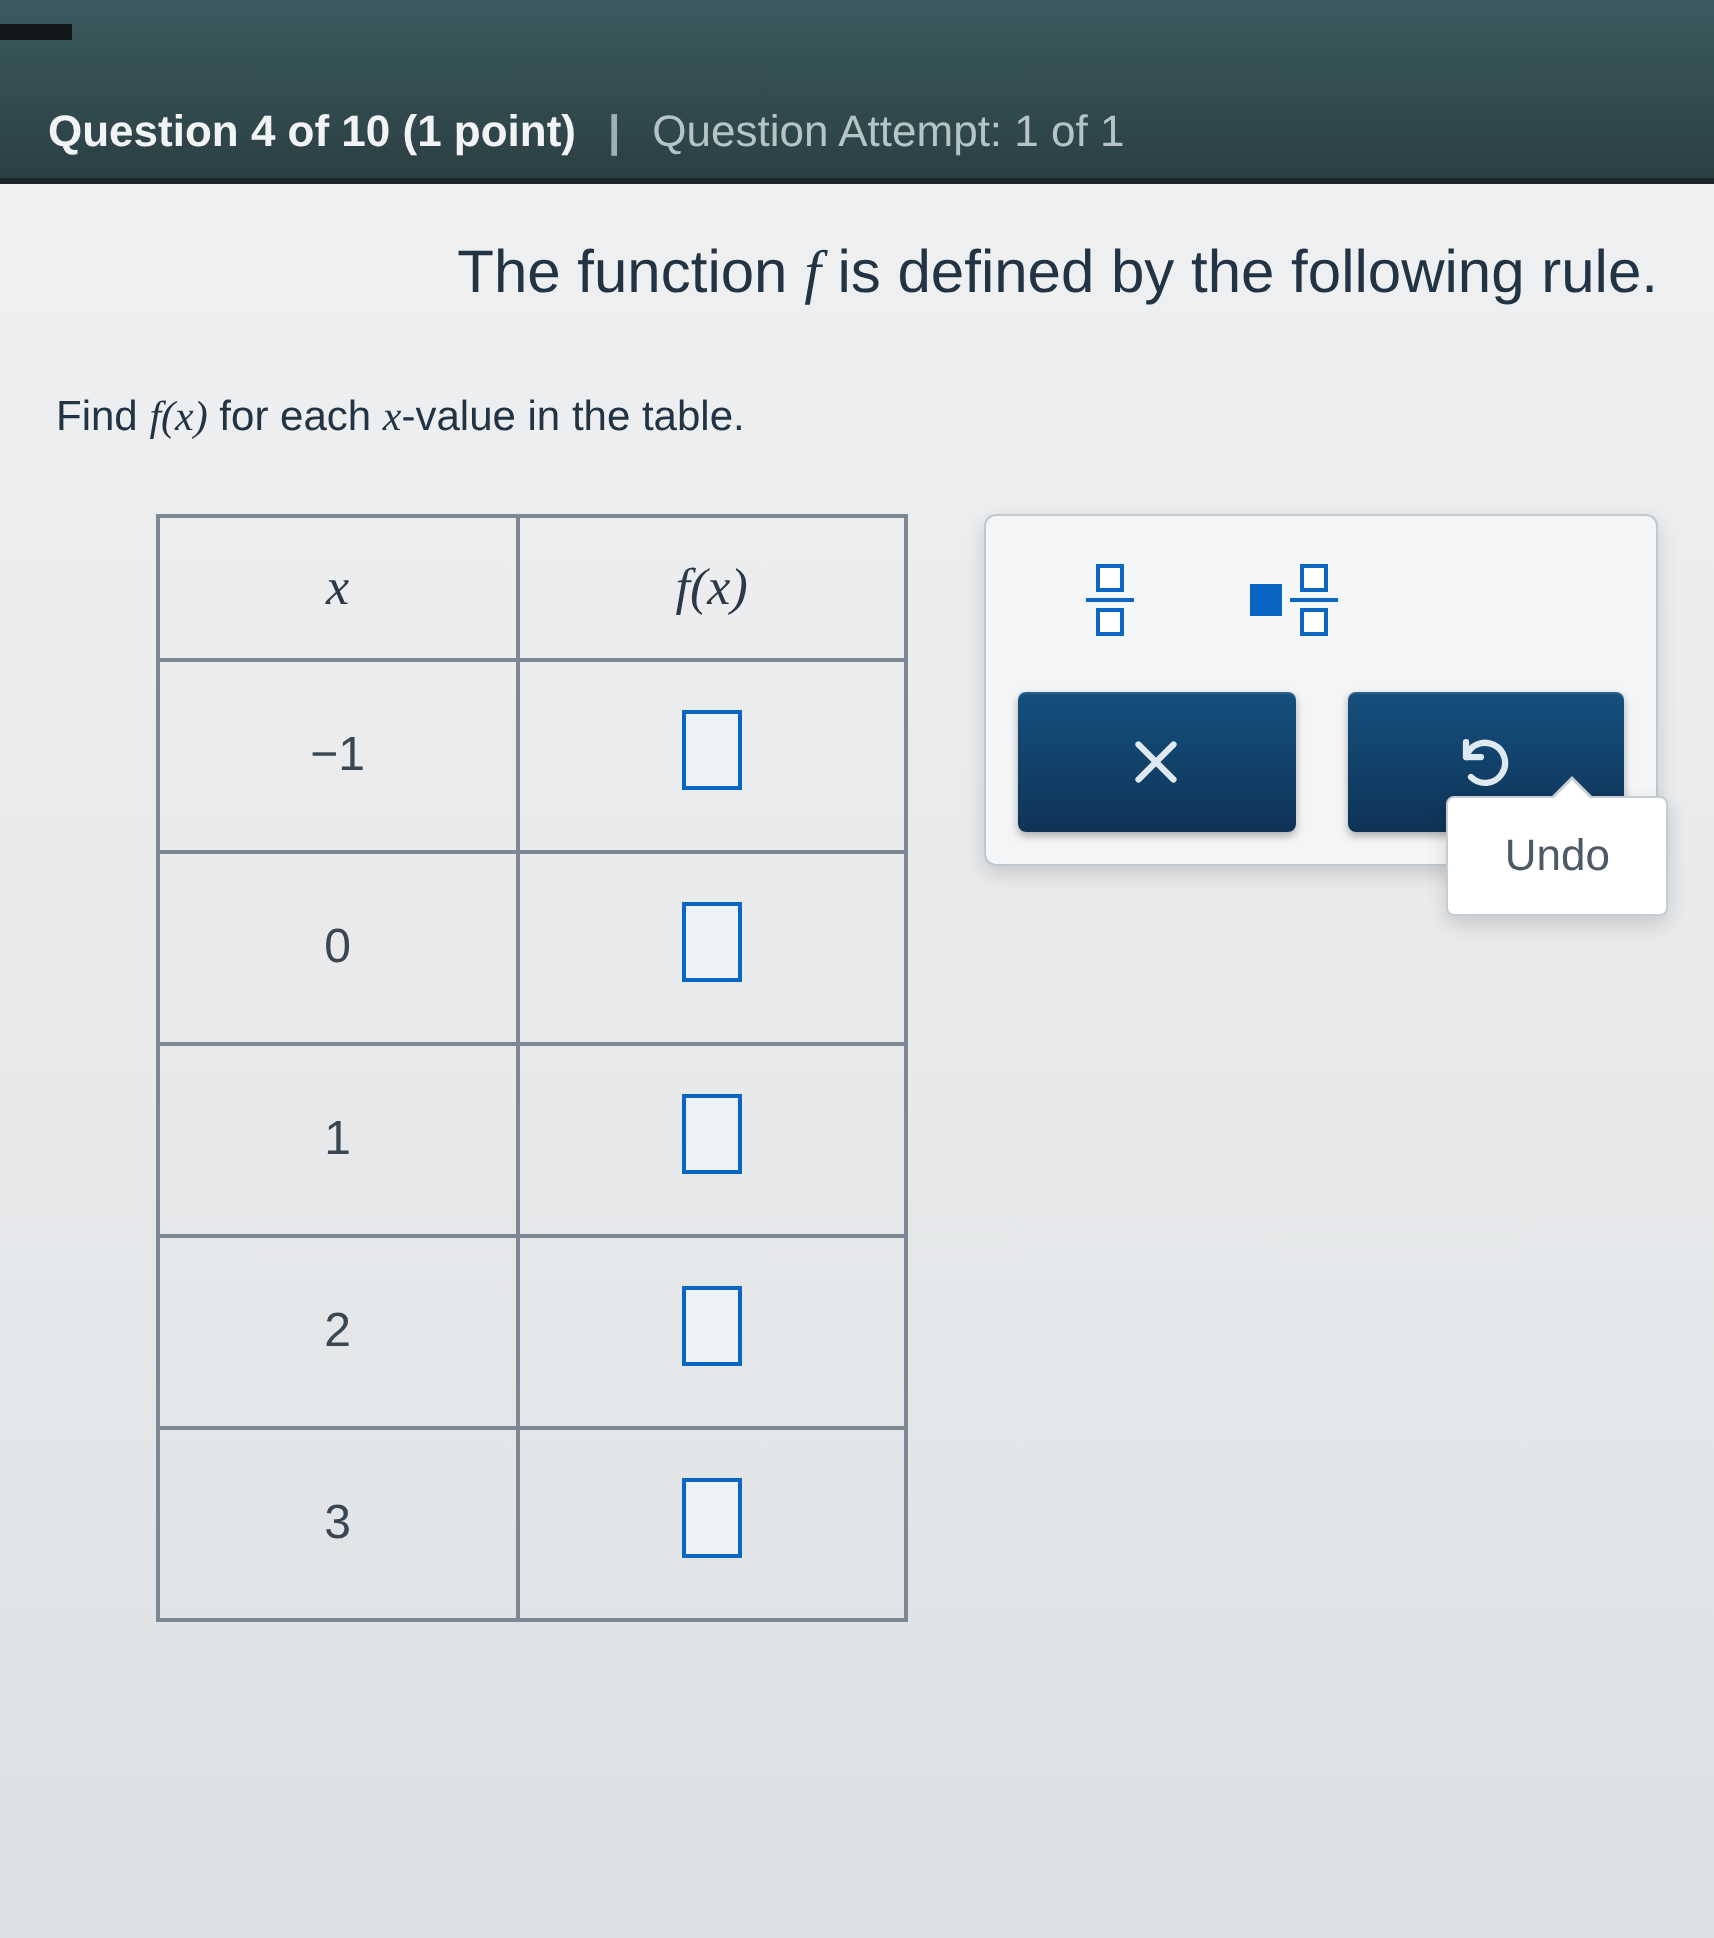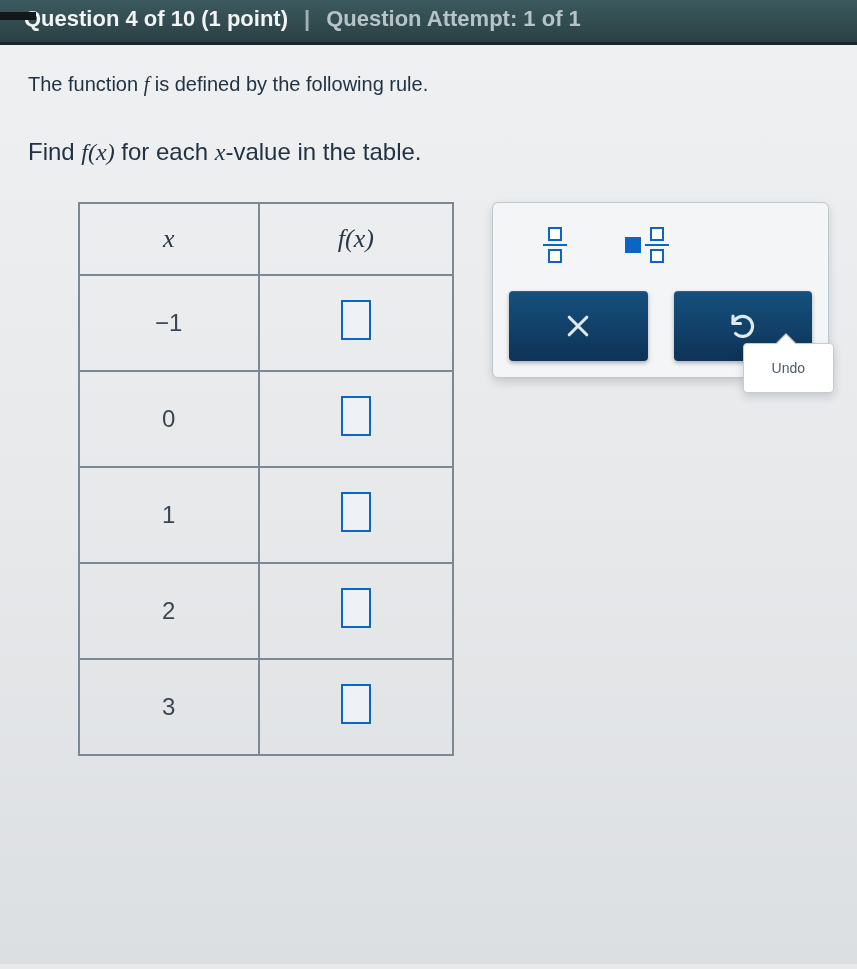--- a/index.html
+++ b/index.html
@@ -18,48 +18,48 @@
     font-weight: 600;
     border-bottom: 3px solid #1a262a;
     position: relative;
   }
   .header .dash {
     width: 56px; height: 8px; background:#12181a;
     position:absolute; left:-20px; top:12px;
   }
   .header .pts { color:#f1f3f4; }
   .header .sep { color:#9fb1b6; margin:0 2px; }
-  .header .attempt { color:#b6c3c7; font-weight:700; }
+  .header .attempt { color:#b6c3c7; font-weight:400;margin-top:47px; }
 
   
   .content {
     padding: 28px 28px 0 28px;
     background: linear-gradient(180deg, #eef0f1 0%, #e6e8ea 55%, #dcdfe2 100%);
     height: calc(100% - 50px);
     color: #2b3c4a;
   }
-  .lead { font-size: 20px; color:#223344; margin-bottom: 42px; }
+  .lead { font-size: 30px; color:#223344; margin-bottom: 42px; text-align: right; }
   .lead .ital { font-family: 'Times New Roman', serif; font-style: italic; }
 
   .formula {
     font-family: 'Times New Roman', serif;
     font-size: 34px;
     font-style: italic;
     color: #1e2a36;
     margin: 0 0 40px 62px;
     position: relative;
   }
   .formula .exp {
     font-size: 20px;
     position: relative;
     top: -14px;
     left: 2px;
   }
 
-  .prompt { font-size: 24px; color:#223344; margin-bottom: 36px; }
+  .prompt { font-size: 21px; color:#223344; margin-bottom: 36px; }
   .prompt .mathf { font-family:'Times New Roman', serif; font-style: italic; }
 
   
   .row { display:flex; align-items:flex-start; gap: 38px; padding-left: 50px; }
 
   
   table {
     border-collapse: collapse;
     width: 380px;
     background: transparent;
@@ -129,21 +129,21 @@
 
   
   .tooltip {
     position: absolute;
     right: -6px;
     top: 140px;
     background:#fff;
     border:1px solid #c5ccd2;
     color:#4d5a66;
     padding: 16px 28px;
-    font-size: 14px;
+    font-size: 22px;
     border-radius:4px;
     box-shadow: 0 4px 10px rgba(0,0,0,0.15);
   }
   .tooltip::before {
     content:"";
     position:absolute;
     top:-11px; right:36px;
     width:0;height:0;
     border-left:11px solid transparent;
     border-right:11px solid transparent;

